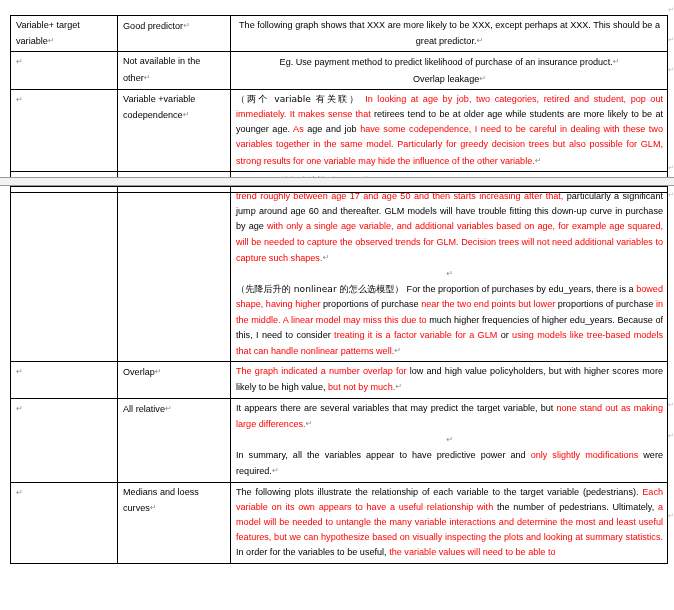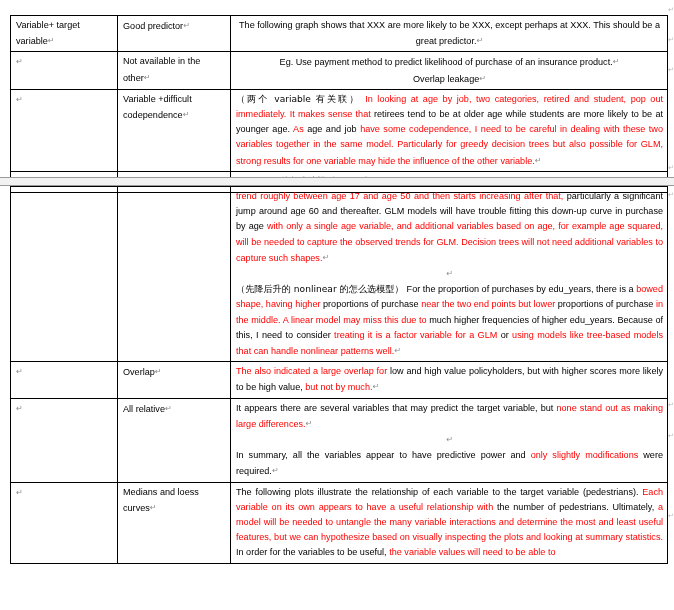--- a/index.html
+++ b/index.html
@@ -130,21 +130,21 @@
             <p class="last"><span class="blk">Eg. Use payment method to predict likelihood of purchase of an insurance product.</span><span class="pilcrow">↵</span></p>
             <p class="last"><span class="blk">Overlap leakage</span><span class="pilcrow">↵</span></p>
           </td>
         </tr>
 
         <tr>
           <td class="c1">
             <p class="last"><span class="pilcrow">↵</span></p>
           </td>
           <td class="c2">
-            <p class="last"><span>Variable +difficult codependence</span><span class="pilcrow">↵</span></p>
+            <p class="last"><span>Variable +variable codependence</span><span class="pilcrow">↵</span></p>
           </td>
           <td class="c3">
             <p><span class="blk cjk">（两个 variable 有关联） </span><span class="red">In looking at age by job, two categories, retired and student, pop out immediately. It makes sense that </span><span class="blk">retirees tend to be at older age while students are more likely to be at younger age. </span><span class="red">As </span><span class="blk">age and job </span><span class="red">have some codependence, I need to be careful in dealing with these two variables together in the same model. Particularly for greedy decision trees but also possible for GLM, strong results for one variable may hide the influence of the other variable.</span><span class="pilcrow">↵</span></p>
           </td>
         </tr>
 
         <tr>
           <td class="c1">
             <p class="last"><span class="pilcrow">↵</span></p>
           </td>
@@ -179,21 +179,21 @@
         </tr>
 
         <tr>
           <td class="c1">
             <p class="last"><span class="pilcrow">↵</span></p>
           </td>
           <td class="c2">
             <p class="last"><span>Overlap</span><span class="pilcrow">↵</span></p>
           </td>
           <td class="c3">
-            <p><span class="red">The also indicated a large overlap for </span><span class="blk">low and high value policyholders, but with higher scores more likely to be high value, </span><span class="red">but not by much.</span><span class="pilcrow">↵</span></p>
+            <p><span class="red">The graph indicated a number overlap for </span><span class="blk">low and high value policyholders, but with higher scores more likely to be high value, </span><span class="red">but not by much.</span><span class="pilcrow">↵</span></p>
           </td>
         </tr>
 
         <tr>
           <td class="c1">
             <p class="last"><span class="pilcrow">↵</span></p>
           </td>
           <td class="c2">
             <p class="last"><span>All relative</span><span class="pilcrow">↵</span></p>
           </td>

